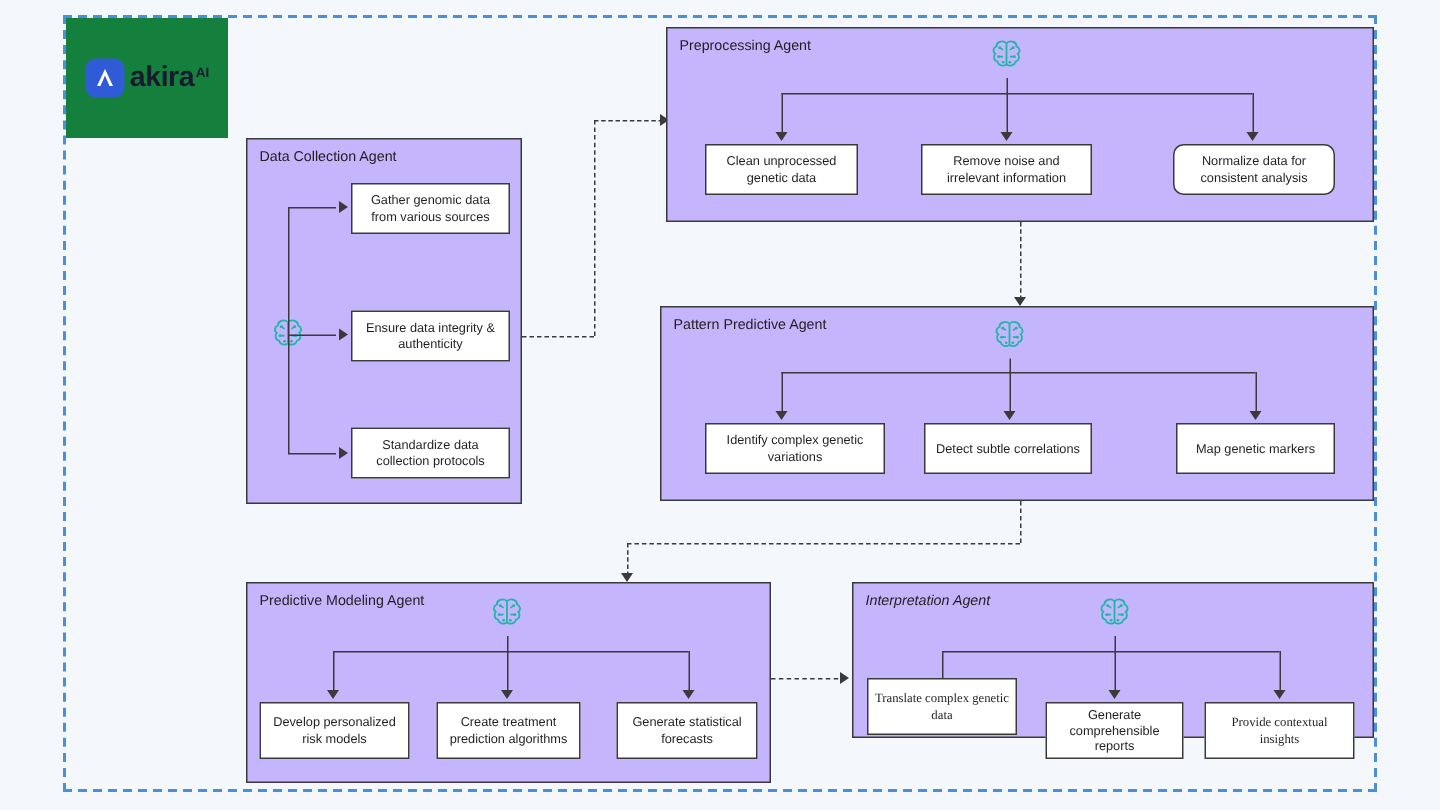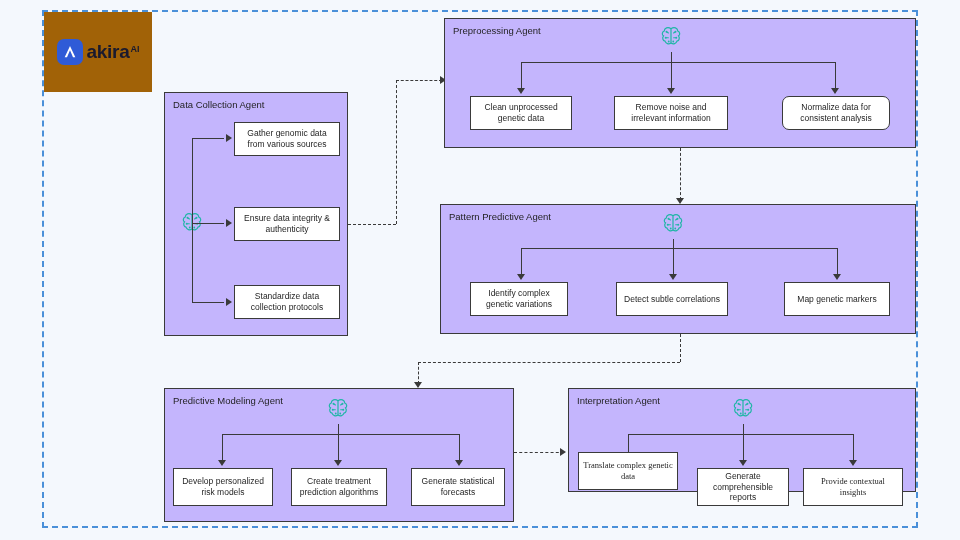--- a/index.html
+++ b/index.html
@@ -25,21 +25,21 @@
     border: 2px dashed #4a90d9;
     box-sizing: border-box;
   }
   
   .logo-card {
     position: absolute;
     left: 44px;
     top: 12px;
     width: 108px;
     height: 80px;
-    background: #a16207;
+    background: #15803d;
     display: flex;
     align-items: center;
     justify-content: center;
     text-align: right;
   }
   .logo-inner {
     display: flex;
     align-items: center;
     gap: 4px;
   }
@@ -254,21 +254,21 @@
     </svg>
   </div>
   <div class="ln h" style="left:521px; top:248px; width:316px;"></div>
   <div class="ln v" style="left:521px; top:248px; height:28px;"></div>
   <div class="ln v" style="left:673px; top:239px; height:37px;"></div>
   <div class="ln v" style="left:837px; top:248px; height:28px;"></div>
   <div class="arrow down" style="left:517px; top:274px;"></div>
   <div class="arrow down" style="left:669px; top:274px;"></div>
   <div class="arrow down" style="left:833px; top:274px;"></div>
 
-  <div class="node" style="left:470px; top:282px; width:98px; height:34px;">Identify complex genetic variations</div>
+  <div class="node" style="left:470px; top:282px; width:120px; height:34px;">Identify complex genetic variations</div>
   <div class="node" style="left:616px; top:282px; width:112px; height:34px;">Detect subtle correlations</div>
   <div class="node" style="left:784px; top:282px; width:106px; height:34px;">Map genetic markers</div>
 
   <div class="dash-v" style="left:680px; top:334px; height:28px;"></div>
   <div class="dash-h" style="left:418px; top:362px; width:262px;"></div>
   <div class="dash-v" style="left:418px; top:362px; height:22px;"></div>
   <div class="arrow down" style="left:414px; top:382px;"></div>
 
   <div class="group" style="left:164px; top:388px; width:350px; height:134px;">
     <div class="group-title">Predictive Modeling Agent</div>
@@ -299,21 +299,21 @@
   <div class="arrow down" style="left:334px; top:460px;"></div>
   <div class="arrow down" style="left:455px; top:460px;"></div>
 
   <div class="node" style="left:173px; top:468px; width:100px; height:38px;">Develop personalized risk models</div>
   <div class="node" style="left:291px; top:468px; width:96px; height:38px;">Create treatment prediction algorithms</div>
   <div class="node" style="left:411px; top:468px; width:94px; height:38px;">Generate statistical forecasts</div>
 
   <div class="dash-h" style="left:514px; top:452px; width:50px;"></div>
   <div class="arrow right" style="left:560px; top:448px;"></div>
 
-  <div class="group" style="left:568px; top:388px; width:348px; height:104px;">
+  <div class="group" style="left:568px; top:388px; width:348px; height:104px;font-style:italic;">
     <div class="group-title">Interpretation Agent</div>
   </div>
   <div class="brain" style="left:728px; top:394px;">
     <svg viewBox="0 0 40 40" aria-hidden="true">
       <g fill="none" stroke="#1fb6a6" stroke-width="1.6">
         <path d="M20 9 C16 6 11 8 11 12 C8 13 7.5 17 10 18.5 C8 21 9 25 12 25.5 C13 29 17 30 20 28"></path>
         <path d="M20 9 C24 6 29 8 29 12 C32 13 32.5 17 30 18.5 C32 21 31 25 28 25.5 C27 29 23 30 20 28"></path>
         <line x1="20" y1="9" x2="20" y2="28"></line>
         <path d="M14 13 L17 15 M26 13 L23 15 M13 21 L17 21 M27 21 L23 21"></path>
       </g>

